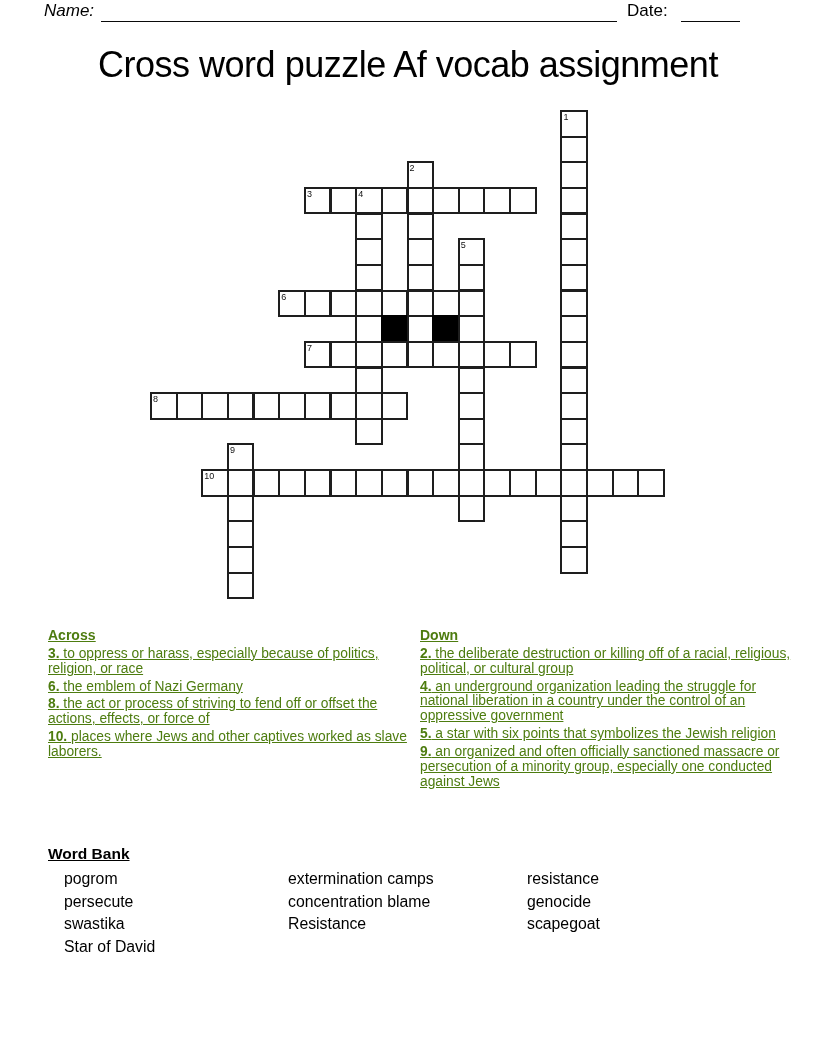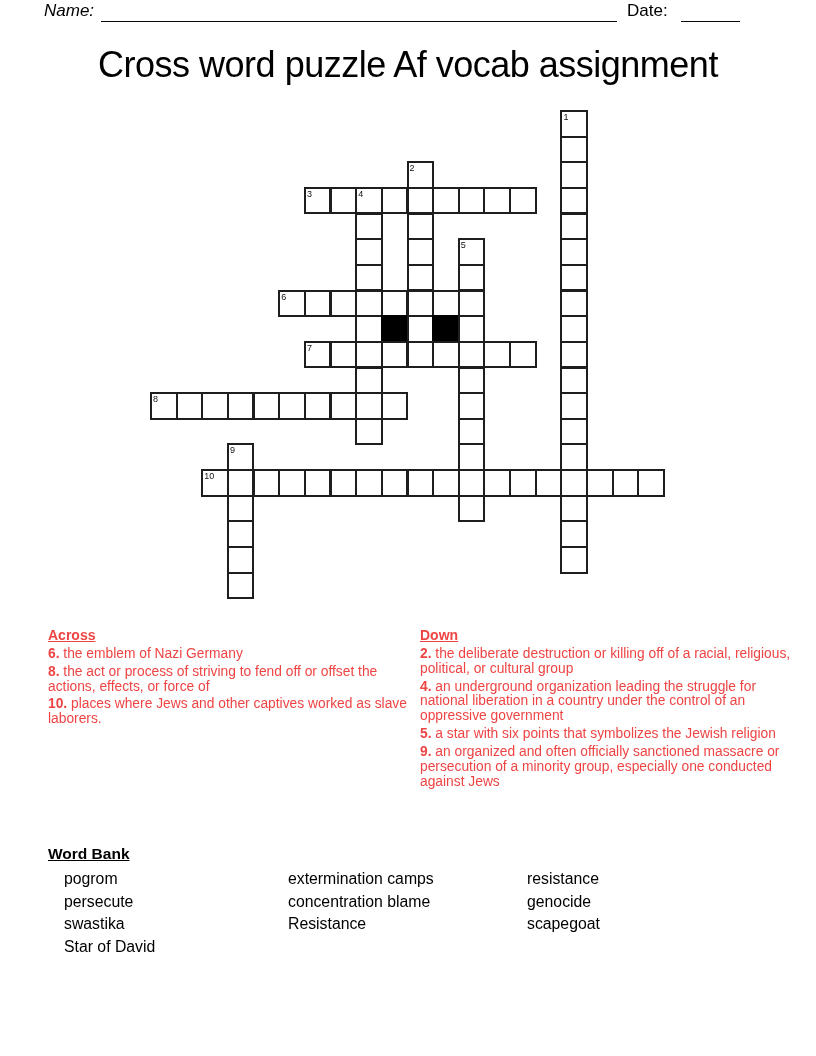--- a/index.html
+++ b/index.html
@@ -25,21 +25,21 @@
   .cell{
     position:absolute;box-sizing:border-box;background:#ffffff;
     border:2px solid #1e1e1e;
   }
   .cell.black{background:#000000;border-color:#000000;}
   .cell .num{
     position:absolute;left:1px;top:0px;font-size:9px;line-height:10px;
     font-weight:500;color:#111;letter-spacing:0;
   }
   
-  .clues{position:absolute;top:628px;font-size:13.8px;line-height:14.9px;color:#ef4444;}
+  .clues{position:absolute;top:628px;font-size:13.8px;line-height:14.9px;color:#4d7c0f;text-decoration:underline;}
   .clues.across{left:48px;width:360px;}
   .clues.down{left:412px;width:374px;margin-left:8px;}
   .clues-heading{font-size:14px;font-weight:700;text-decoration:underline;margin:0 0 4px 0;}
   .clue{margin:0 0 2.8px 0;}
   .clue .cnum{font-weight:700;}
   
   .word-bank{position:absolute;left:0;top:845px;width:816px;font-size:15.8px;color:#000;}
   .wb-heading{position:absolute;left:48px;top:0;font-size:15.5px;font-weight:700;text-decoration:underline;white-space:nowrap;}
   .wb-col{position:absolute;top:23px;line-height:22.6px;white-space:nowrap;}
   .wb-col.c0{left:64px;}
@@ -174,20 +174,21 @@
       <div class="cell" style="left: 76.9px; top: 410.4px; width: 27.6px; height: 27.6px;"></div>
       <div class="cell" style="left: 410.4px; top: 410.4px; width: 27.6px; height: 27.6px;"></div>
       <div class="cell" style="left: 76.9px; top: 436px; width: 27.6px; height: 27.6px;"></div>
       <div class="cell" style="left: 410.4px; top: 436px; width: 27.6px; height: 27.6px;"></div>
       <div class="cell" style="left: 76.9px; top: 461.7px; width: 27.6px; height: 27.6px;"></div>
     </div>
 
   <div class="clues across">
     <div class="clues-heading">Across</div>
     <div id="across-list">
+        <div class="clue"><span class="cnum">3.</span><span> to oppress or harass, especially because of politics, religion, or race</span></div>
         <div class="clue"><span class="cnum">6.</span><span> the emblem of Nazi Germany</span></div>
         <div class="clue"><span class="cnum">8.</span><span> the act or process of striving to fend off or offset the actions, effects, or force of</span></div>
         <div class="clue"><span class="cnum">10.</span><span> places where Jews and other captives worked as slave laborers.</span></div>
       </div>
   </div>
 
   <div class="clues down">
     <div class="clues-heading">Down</div>
     <div id="down-list">
         <div class="clue"><span class="cnum">2.</span><span> the deliberate destruction or killing off of a racial, religious, political, or cultural group</span></div>

